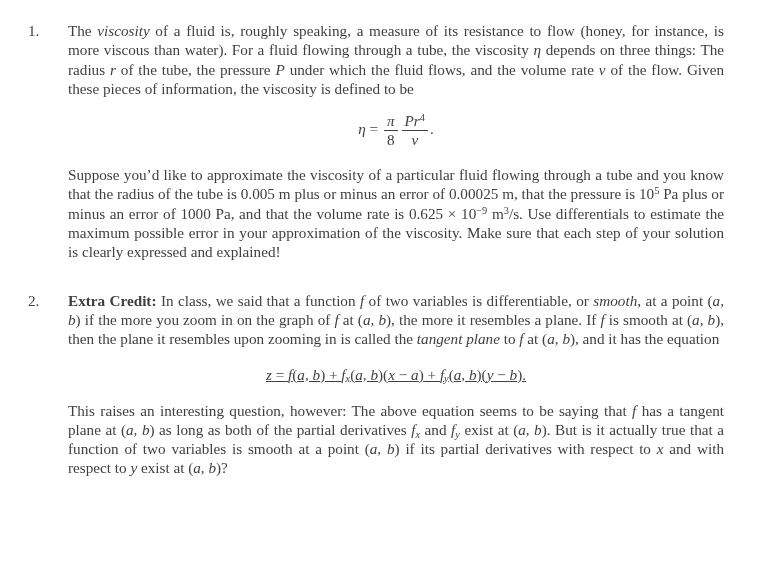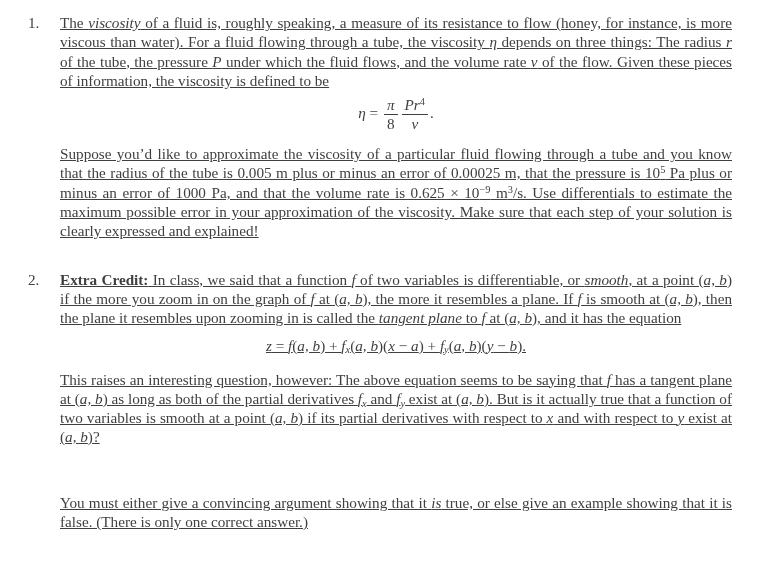--- a/index.html
+++ b/index.html
@@ -24,23 +24,22 @@
     position: relative;
     padding-left: 24px;
   }
   .item-2 { margin-top: 29px; }
   .num {
     position: absolute;
     left: 0;
     top: 0;
   }
   p.par {
-    margin: 8px;
+    margin: 16px;
     text-align: justify;
-    text-decoration: underline;
   }
   .i { font-style: italic; }
   .b { font-weight: bold; }
   .sup {
     font-size: 68%;
     position: relative;
     top: -0.5em;
     line-height: 0;
   }
   .sub {
@@ -92,16 +91,15 @@
     <p class="par"><span>Suppose you’d like to approximate the viscosity of a particular fluid flowing through a tube and you know that the radius of the tube is 0.005 m plus or minus an error of 0.00025 m, that the pressure is 10</span><span class="sup">5</span><span> Pa plus or minus an error of 1000 Pa, and that the volume rate is 0.625 × 10</span><span class="sup">−9</span><span> m</span><span class="sup">3</span><span>/s.  Use differentials to estimate the maximum possible error in your approximation of the viscosity. Make sure that each step of your solution is clearly expressed and explained!</span></p>
   </div>
 
   <div class="item item-2">
     <span class="num">2.</span>
     <p class="par"><span class="b">Extra Credit:</span><span> In class, we said that a function </span><span class="i">f</span><span> of two variables is differentiable, or </span><span class="i">smooth</span><span>, at a point (</span><span class="i">a, b</span><span>) if the more you zoom in on the graph of </span><span class="i">f</span><span> at (</span><span class="i">a, b</span><span>), the more it resembles a plane. If </span><span class="i">f</span><span> is smooth at (</span><span class="i">a, b</span><span>), then the plane it resembles upon zooming in is called the </span><span class="i">tangent plane</span><span> to </span><span class="i">f</span><span> at (</span><span class="i">a, b</span><span>), and it has the equation</span></p>
 
     <div class="eq eq2"><span class="i">z</span><span> = </span><span class="i">f</span><span>(</span><span class="i">a, b</span><span>) + </span><span class="i">f</span><span class="i sub">x</span><span>(</span><span class="i">a, b</span><span>)(</span><span class="i">x</span><span> − </span><span class="i">a</span><span>) + </span><span class="i">f</span><span class="i sub">y</span><span>(</span><span class="i">a, b</span><span>)(</span><span class="i">y</span><span> − </span><span class="i">b</span><span>).</span></div>
 
     <p class="par"><span>This raises an interesting question, however: The above equation seems to be saying that </span><span class="i">f</span><span> has a tangent plane at (</span><span class="i">a, b</span><span>) as long as both of the partial derivatives </span><span class="i">f</span><span class="i sub">x</span><span> and </span><span class="i">f</span><span class="i sub">y</span><span> exist at (</span><span class="i">a, b</span><span>). But is it actually true that a function of two variables is smooth at a point (</span><span class="i">a, b</span><span>) if its partial derivatives with respect to </span><span class="i">x</span><span> and with respect to </span><span class="i">y</span><span> exist at (</span><span class="i">a, b</span><span>)?</span></p>
-    <p class="par par-requirement"><span>You must either give a convincing argument showing that it </span><span class="i">is</span><span> true, or else give an example showing that it is false. (There is only one correct answer.)</span></p>
   </div>
 
 </div>
 
 </body></html>

